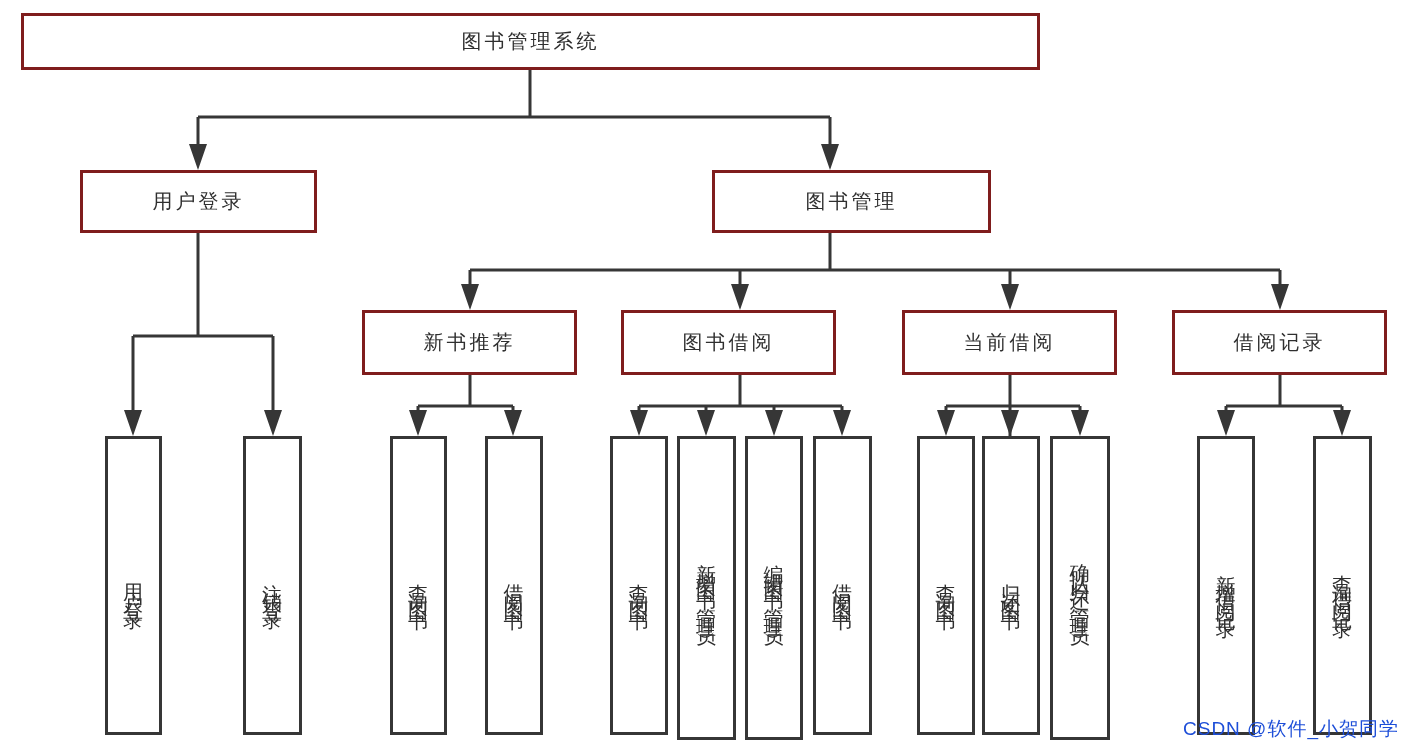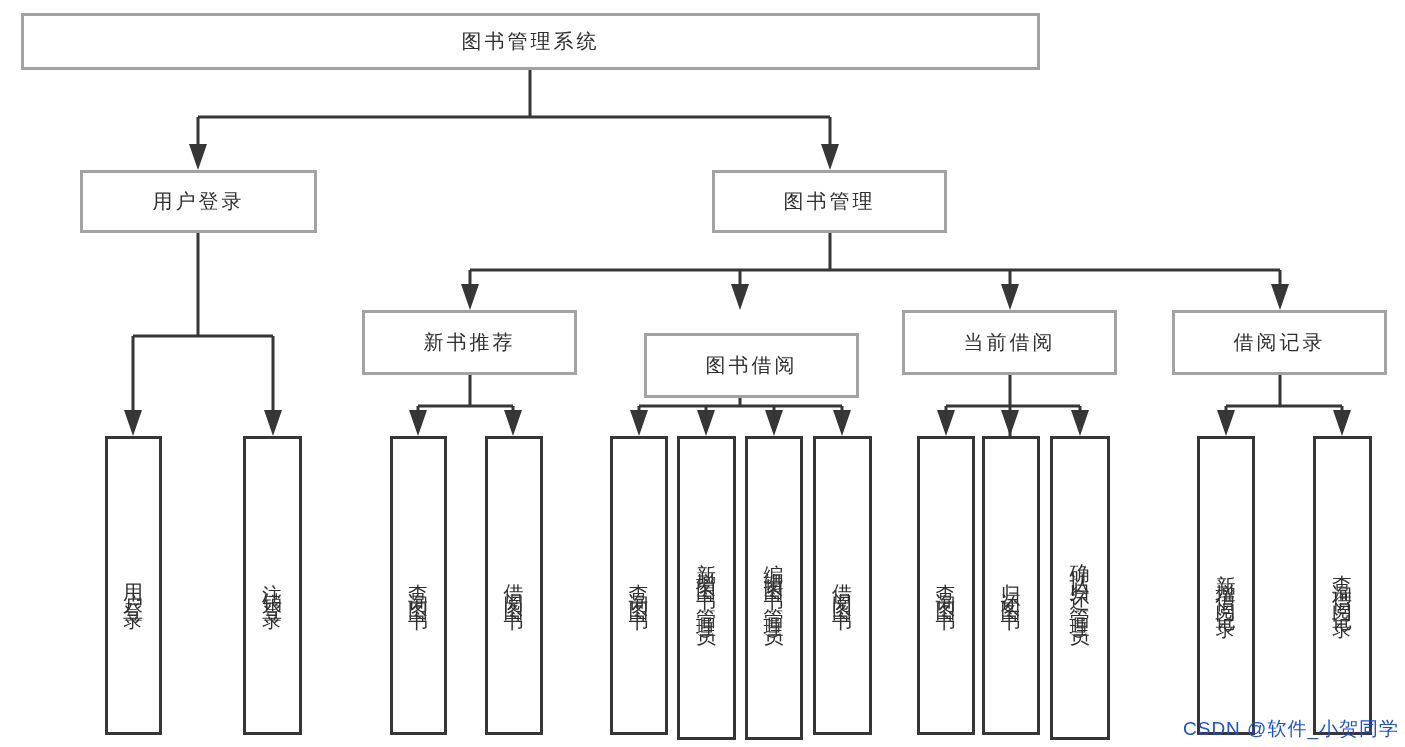--- a/index.html
+++ b/index.html
@@ -7,21 +7,21 @@
     position:relative;
     width:1405px; height:747px;
     background:#ffffff;
     font-family:"Liberation Sans","DejaVu Sans",sans-serif;
     overflow:hidden;
   }
   svg.connectors { position:absolute; left:0; top:0; z-index:1; }
   .hbox {
     position:absolute; z-index:2;
     box-sizing:border-box;
-    border:3px solid #a3a3a3;
+    border:3px solid #7f1d1d;
     background:#ffffff;
     display:flex; align-items:center; justify-content:center;
     font-size:20px; letter-spacing:3px; color:#2f2f2f;
     white-space:nowrap;
   }
   .leaf {
     position:absolute; z-index:2;
     top:436px; height:299px;
     box-sizing:border-box;
     border:3px solid #363636;
@@ -30,24 +30,24 @@
   }
   .leaf.tall { height:304px; }
   .leaf span {
     writing-mode:vertical-rl;
     text-orientation:mixed;
     font-size:20px; letter-spacing:9px; line-height:1;
     color:#2f2f2f; white-space:nowrap;
   }
   #root-box   { left:21px;  top:13px;  width:1019px; height:57px; }
   #b-user     { left:80px;  top:170px; width:237px;  height:63px; }
-  #b-mgmt     { left:712px; top:170px; width:235px;  height:63px; }
+  #b-mgmt     { left:712px; top:170px; width:279px;  height:63px; }
   .lvl3 { top:310px; height:65px; width:215px; }
   #c-recommend { left:362px;text-align:right; }
-  #c-borrow    { left:644px;margin-top:23px; }
+  #c-borrow    { left:621px; }
   #c-current   { left:902px; }
   #c-records   { left:1172px; }
   #l1  { left:105px;  width:57px; }
   #l2  { left:243px;  width:59px; }
   #l3  { left:390px;  width:57px; }
   #l4  { left:485px;  width:58px; }
   #l5  { left:610px;  width:58px; }
   #l6  { left:677px;  width:59px; }
   #l7  { left:745px;  width:58px; }
   #l8  { left:813px;  width:59px; }

